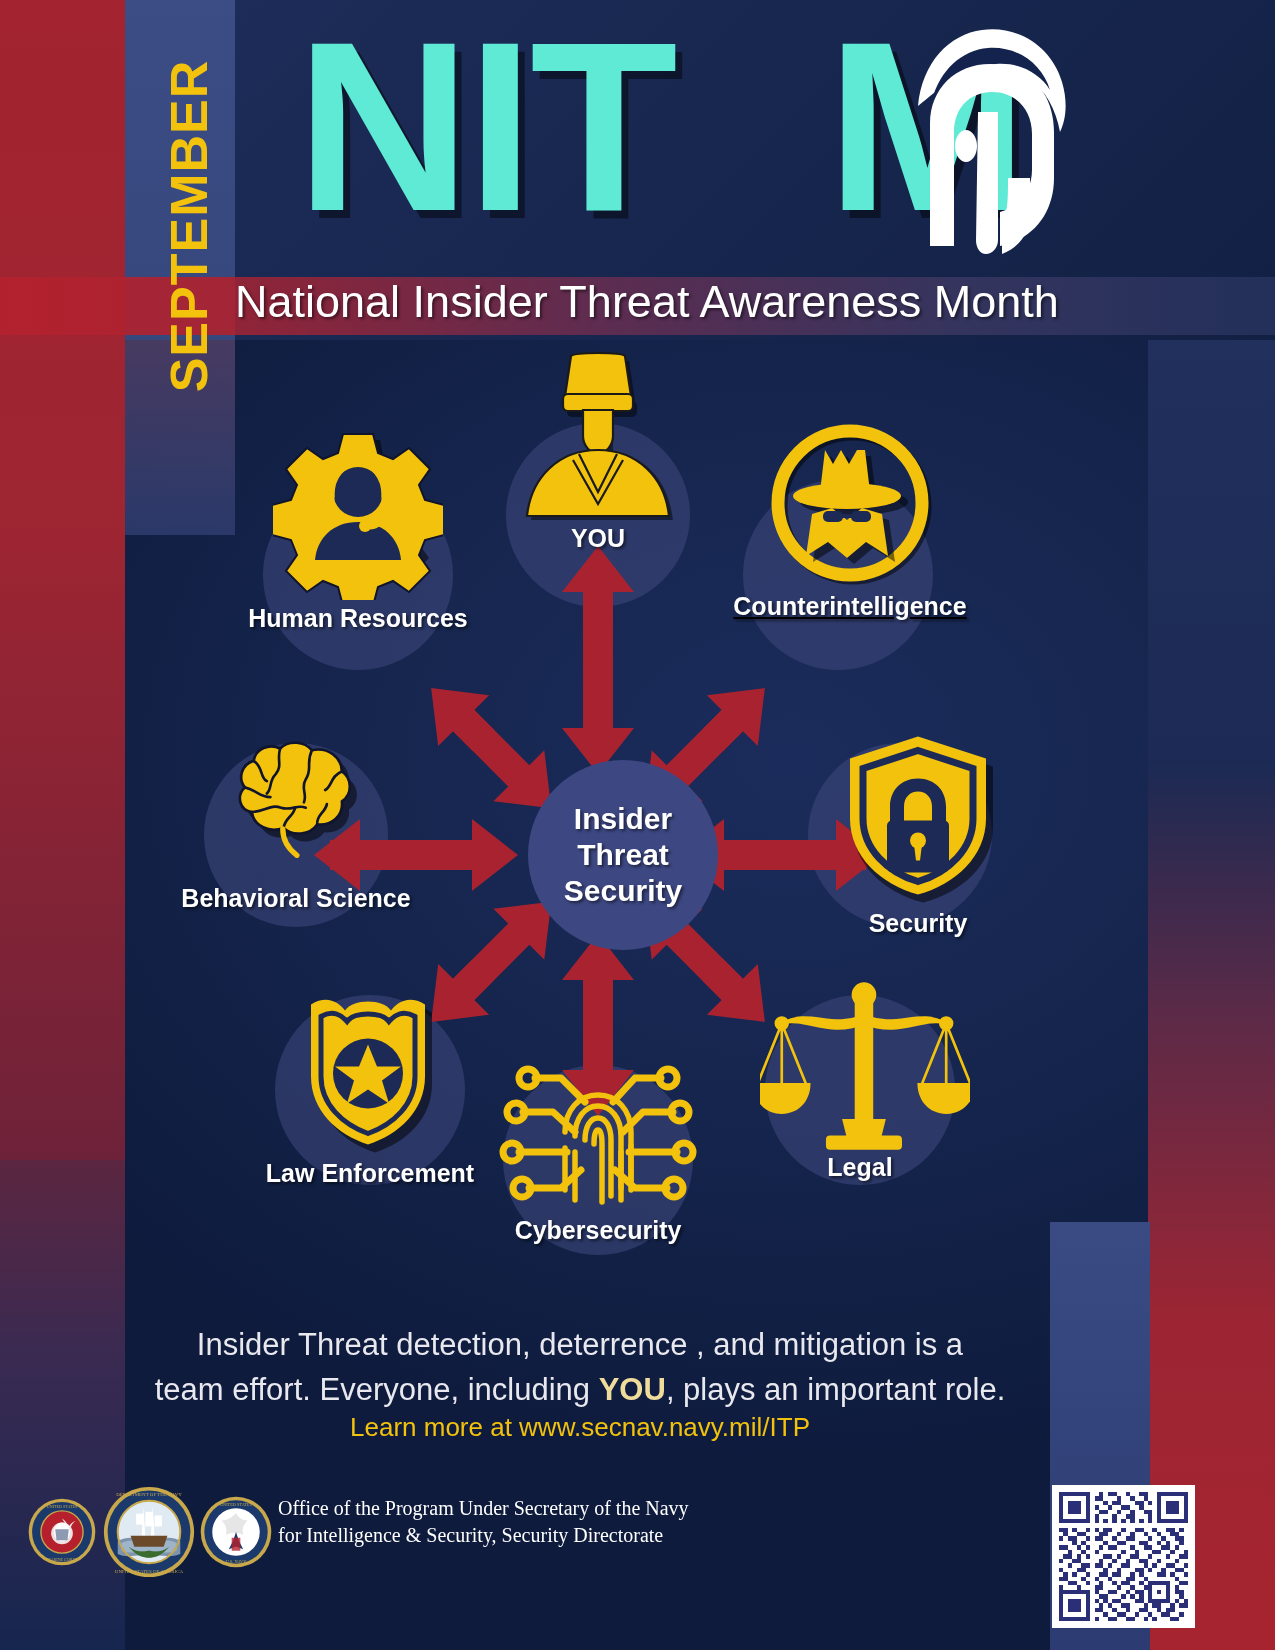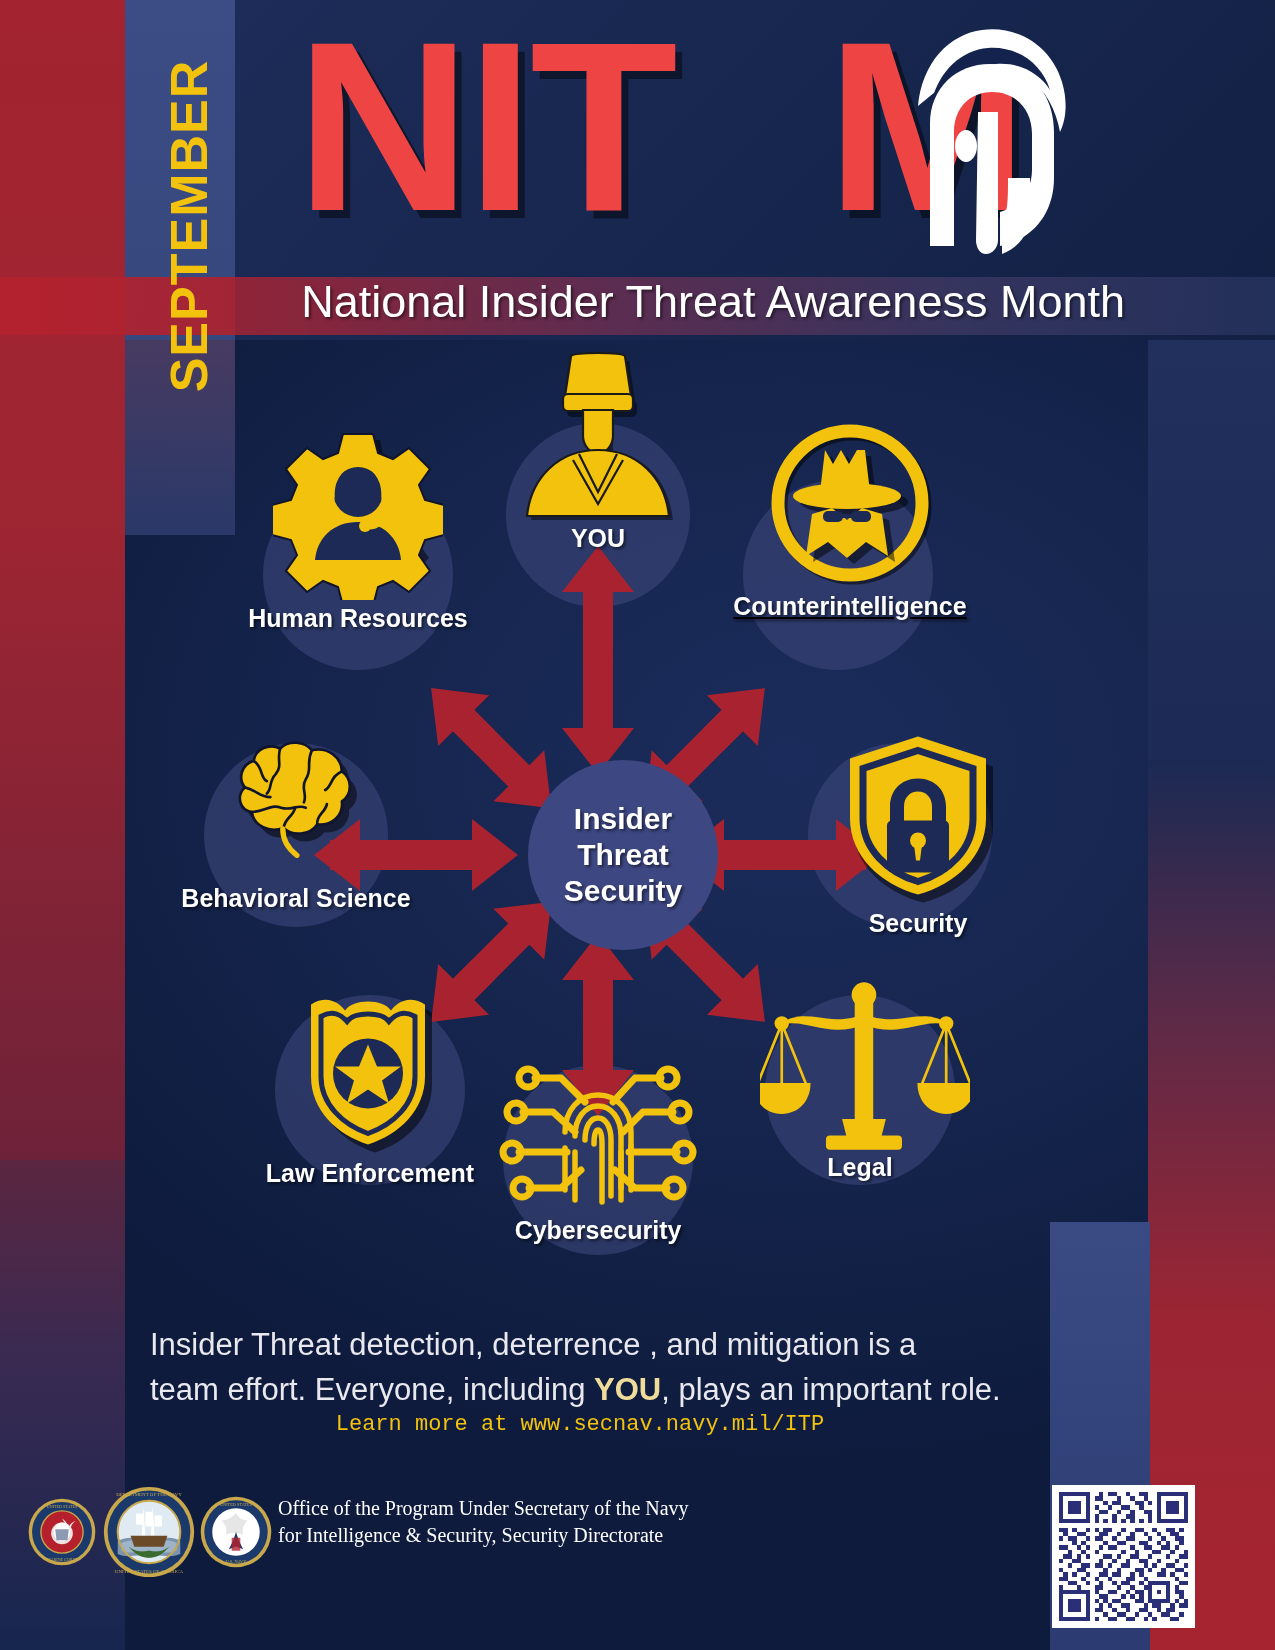--- a/index.html
+++ b/index.html
@@ -40,32 +40,31 @@
     position:absolute;left:-6px;top:196px;width:390px;
     transform:rotate(-90deg);transform-origin:center center;
     color:#f2c20c;font-weight:bold;font-size:52px;letter-spacing:1px;
     text-align:center;white-space:nowrap;font-family:"Liberation Sans",sans-serif;
   }
 
   
   .nitam-wrap{position:absolute;left:245px;top:10px;width:830px;height:265px;}
   .nitam{
     position:absolute;left:0;top:-6px;width:830px;height:250px;
-    color:#ef4444;font-weight:bold;font-size:242px;line-height:245px;
+    color:#5eead4;font-weight:bold;font-size:242px;line-height:245px;
     letter-spacing:-4px;text-align:center;
     font-family:"Liberation Sans",sans-serif;
     text-shadow:7px 8px 0 rgba(0,0,0,.45);
   }
   .helmet{position:absolute;left:625px;top:18px;width:215px;height:230px;}
   .subtitle{
     position:absolute;left:235px;top:272px;width:860px;height:60px;
-    color:#ffffff;font-size:45px;line-height:60px;text-align:right;
+    color:#ffffff;font-size:45px;line-height:60px;text-align:left;
     font-family:"Liberation Sans",sans-serif;font-weight:400;
     text-shadow:2px 2px 3px rgba(0,0,0,.5);
-    padding-left:30px;
   }
 
   
   .diagram{position:absolute;left:0;top:330px;width:1148px;height:990px;}
   .node{position:absolute;width:200px;text-align:center;}
   .node .icon{position:relative;width:170px;height:170px;margin:0 auto;}
   .node .label{
     position:relative;color:#ffffff;font-weight:bold;font-size:25px;
     white-space:nowrap;text-shadow:2px 2px 3px rgba(0,0,0,.55);
   }
@@ -75,28 +74,28 @@
   }
   .hub span{
     color:#fff;font-weight:bold;font-size:30px;line-height:36px;text-align:center;
     text-shadow:2px 2px 3px rgba(0,0,0,.5);
   }
   .arrows{position:absolute;left:0;top:0;width:1148px;height:990px;}
 
   
   .tagline{
     position:absolute;left:150px;top:1322px;width:860px;
-    color:#e8e8ee;font-size:31px;line-height:45px;text-align:left;
+    color:#e8e8ee;font-size:31px;line-height:45px;text-align:center;
     font-family:"Liberation Sans",sans-serif;
   }
   .tagline b{color:#f0dc9a;font-weight:bold;}
   .learnmore{
     position:absolute;left:150px;top:1412px;width:860px;
-    color:#f2c20c;font-size:22px;text-align:center;
-    font-family:Liberation Mono, monospace;
+    color:#f2c20c;font-size:26px;text-align:center;
+    font-family:Liberation Sans, sans-serif;
   }
 
   
   .seals{position:absolute;left:28px;top:1480px;width:240px;height:90px;}
   .footer-text{
     position:absolute;left:278px;top:1495px;width:560px;
     color:#ffffff;font-size:20px;line-height:27px;
     font-family:"Liberation Serif",serif;
   }
   .qr{position:absolute;left:1052px;top:1485px;width:143px;height:143px;background:#fff;padding:7px;box-sizing:border-box;}

